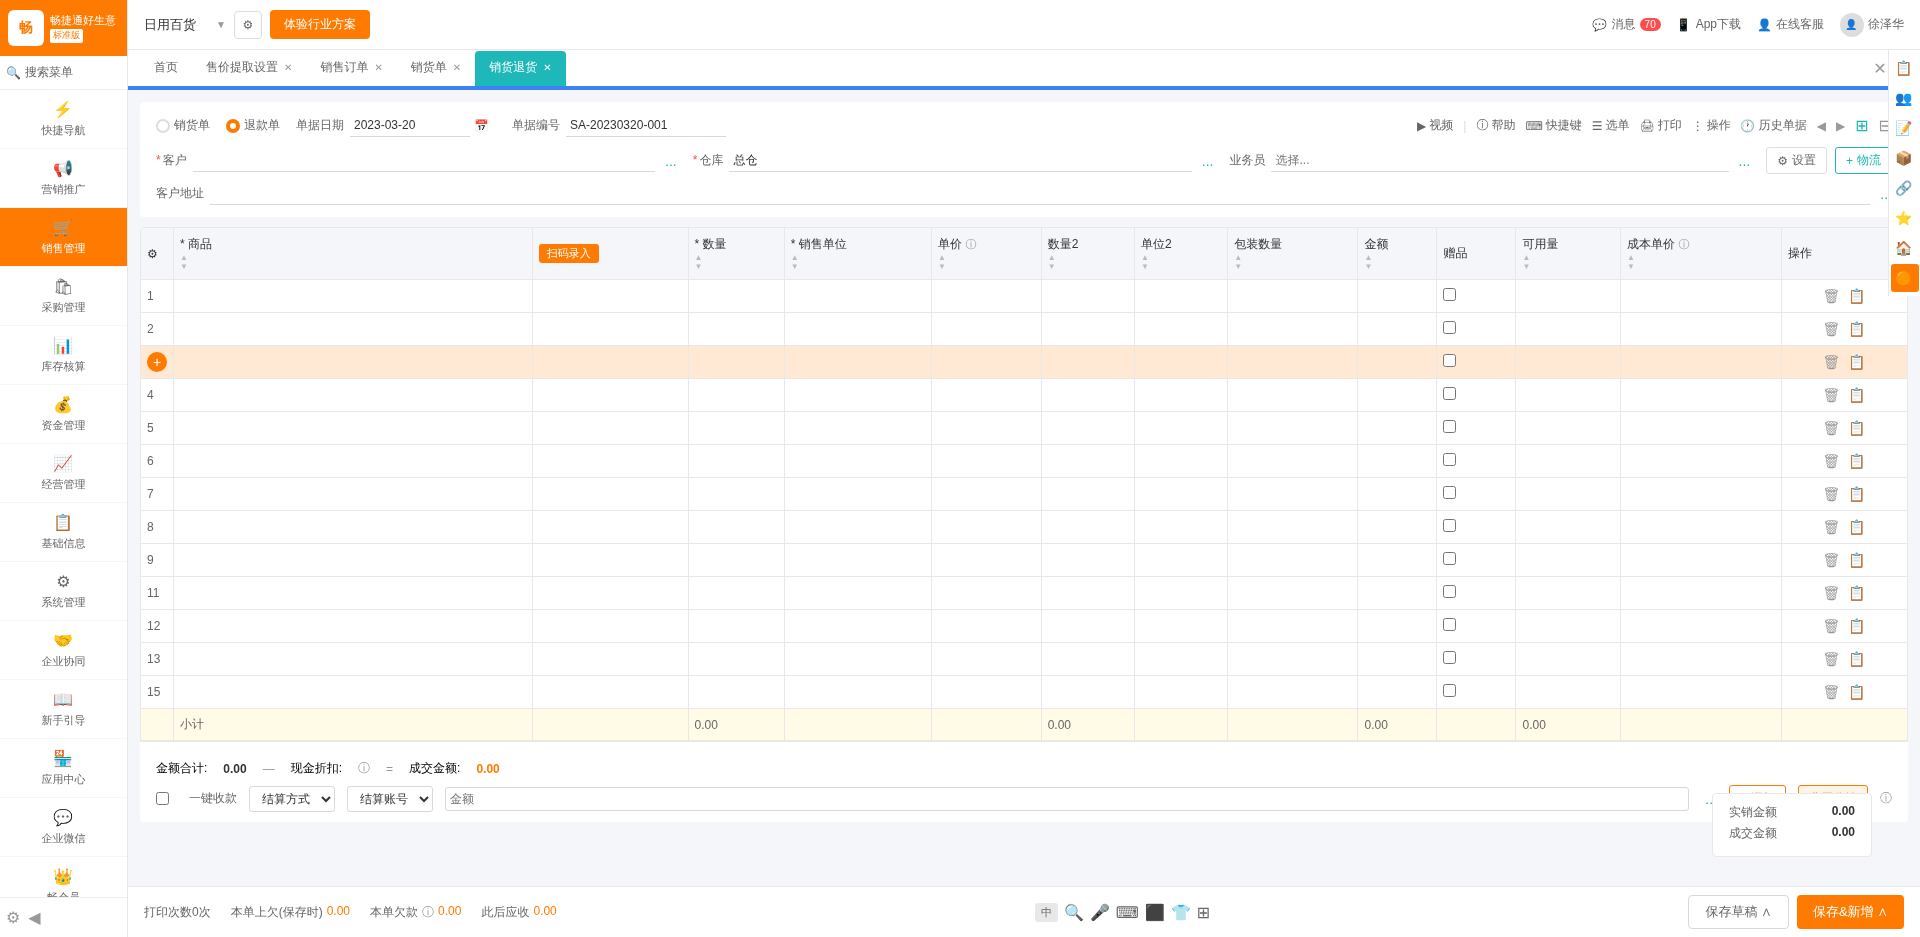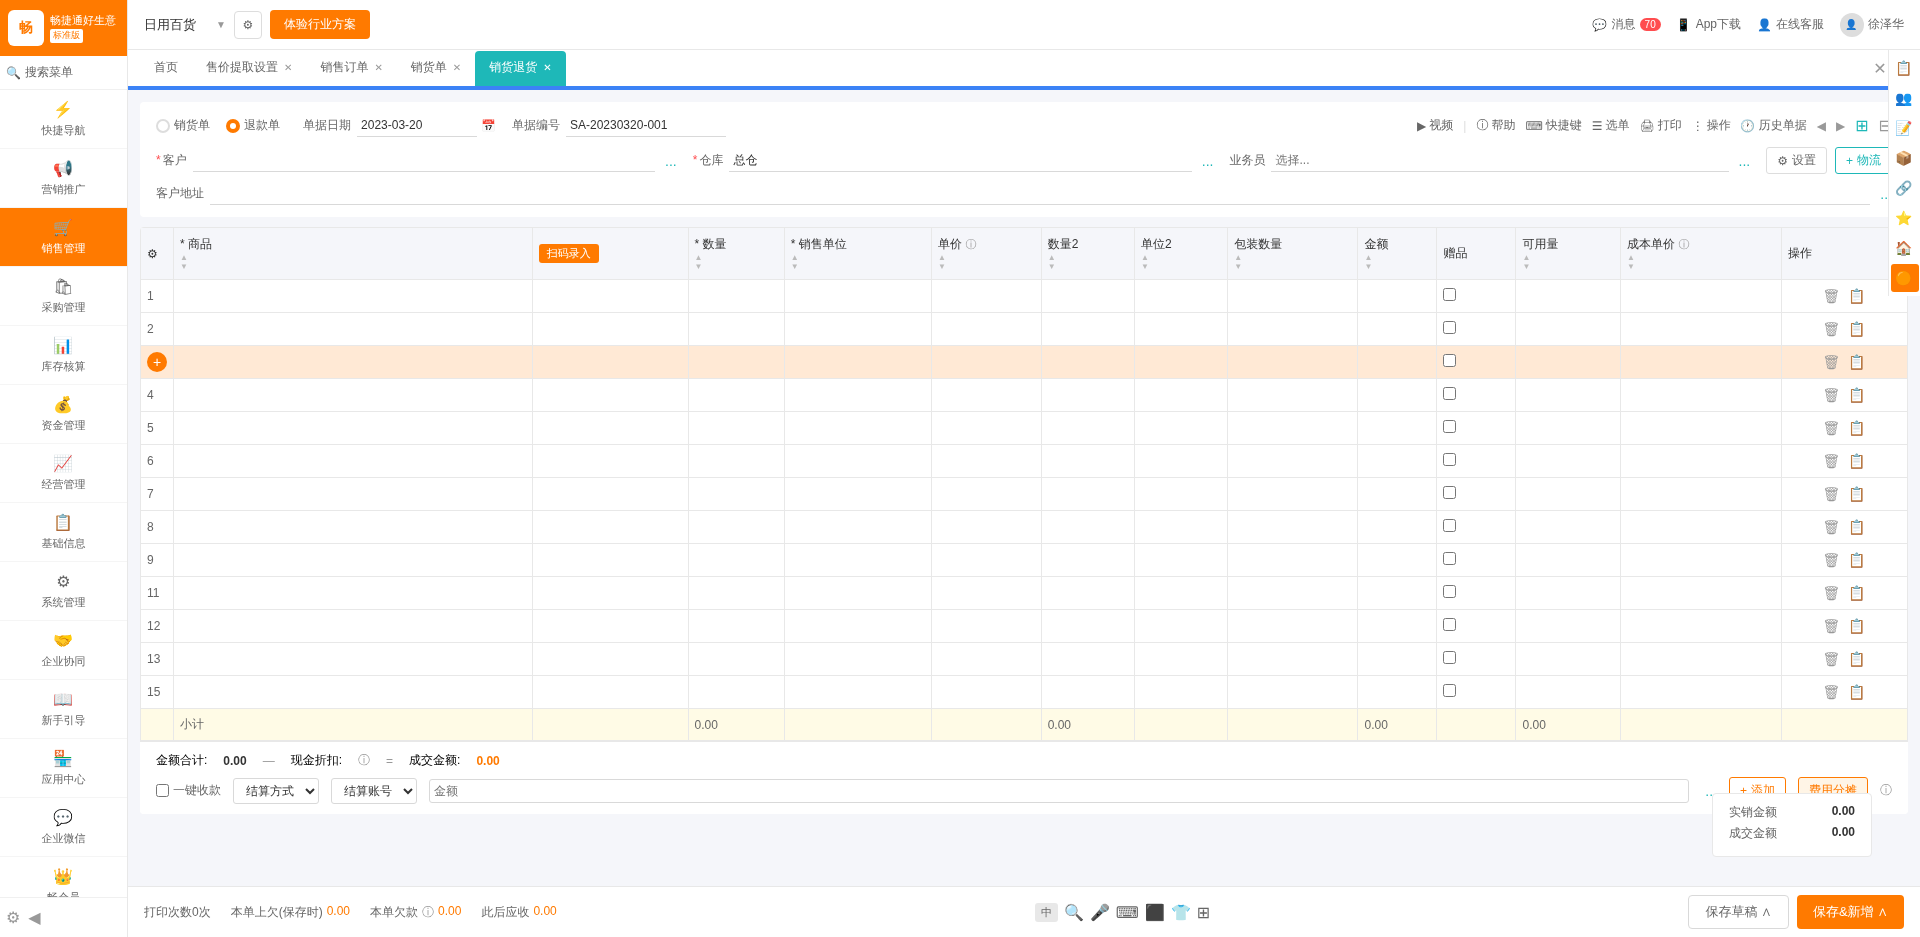--- a/index.html
+++ b/index.html
@@ -76,23 +76,23 @@
     .checkbox-cell { text-align: center; }
     .add-row-btn { width: 20px; height: 20px; background: #ff7a00; border-radius: 50%; color: #fff; display: flex; align-items: center; justify-content: center; cursor: pointer; font-size: 14px; line-height: 1; }
     .action-btns { display: flex; gap: 6px; justify-content: center; }
     .action-btn { width: 20px; height: 20px; display: flex; align-items: center; justify-content: center; cursor: pointer; color: #999; font-size: 14px; }
     
     
     .summary-row td { background: #fffbe6; font-weight: normal; color: #333; }
     
     
     .bottom-bar { background: #fff; padding: 10px 16px; border-top: 1px solid #e8e8e8; }
-    .bottom-row1 { display: flex; align-items: center; gap: 16px; margin-bottom: 8px; font-size: 12px; }
+    .bottom-row1 { display: flex; align-items: center; gap: 16px; margin-bottom: 8px; font-size: 12px; margin-top: 8px; }
     .bottom-row2 { display: flex; align-items: center; gap: 12px; }
-    .bottom-checkbox { display: flex; align-items: center; gap: 4px; color: #666; cursor: pointer; }
+    .bottom-checkbox { display: flex; align-items: center; gap: 20px; color: #666; cursor: pointer; }
     .bottom-select { border: 1px solid #d9d9d9; padding: 4px 8px; border-radius: 3px; font-size: 12px; color: #333; background: #fff; }
     .btn-add-fee { background: #fff; border: 1px solid #ff7a00; color: #ff7a00; padding: 4px 10px; border-radius: 3px; font-size: 12px; cursor: pointer; display: flex; align-items: center; gap: 4px; }
     .btn-fee-split { background: #fff5e6; border: 1px solid #ff7a00; color: #ff7a00; padding: 4px 10px; border-radius: 3px; font-size: 12px; cursor: pointer; }
     
     
     .footer-bar { background: #fff; padding: 8px 16px; border-top: 1px solid #e8e8e8; display: flex; align-items: center; gap: 20px; font-size: 12px; color: #666; }
     .footer-bar .total-item { display: flex; gap: 4px; }
     .footer-bar .total-value { color: #ff7a00; }
     .footer-actions { margin-left: auto; display: flex; gap: 8px; }
     .btn-save-draft { background: #fff; border: 1px solid #d9d9d9; color: #666; padding: 7px 16px; border-radius: 4px; cursor: pointer; font-size: 13px; display: flex; align-items: center; gap: 4px; }
@@ -271,21 +271,21 @@
             <div class="radio-item">
               <div class="radio-circle"></div>
               <span>销货单</span>
             </div>
             <div class="radio-item">
               <div class="radio-circle checked"></div>
               <span>退款单</span>
             </div>
           </div>
 
-          <div class="form-field" style="flex:none;justify-content:flex-end;">
+          <div class="form-field" style="flex:none;">
             <span class="field-label">单据日期</span>
             <div class="field-date">
               <input type="text" class="field-input" style="width: 90px;" value="2023-03-20">
               <span class="field-cal">📅</span>
             </div>
           </div>
 
           <div class="form-field" style="flex:none;">
             <span class="field-label">单据编号</span>
             <input type="text" class="field-input" style="width: 160px;" value="SA-20230320-001">

